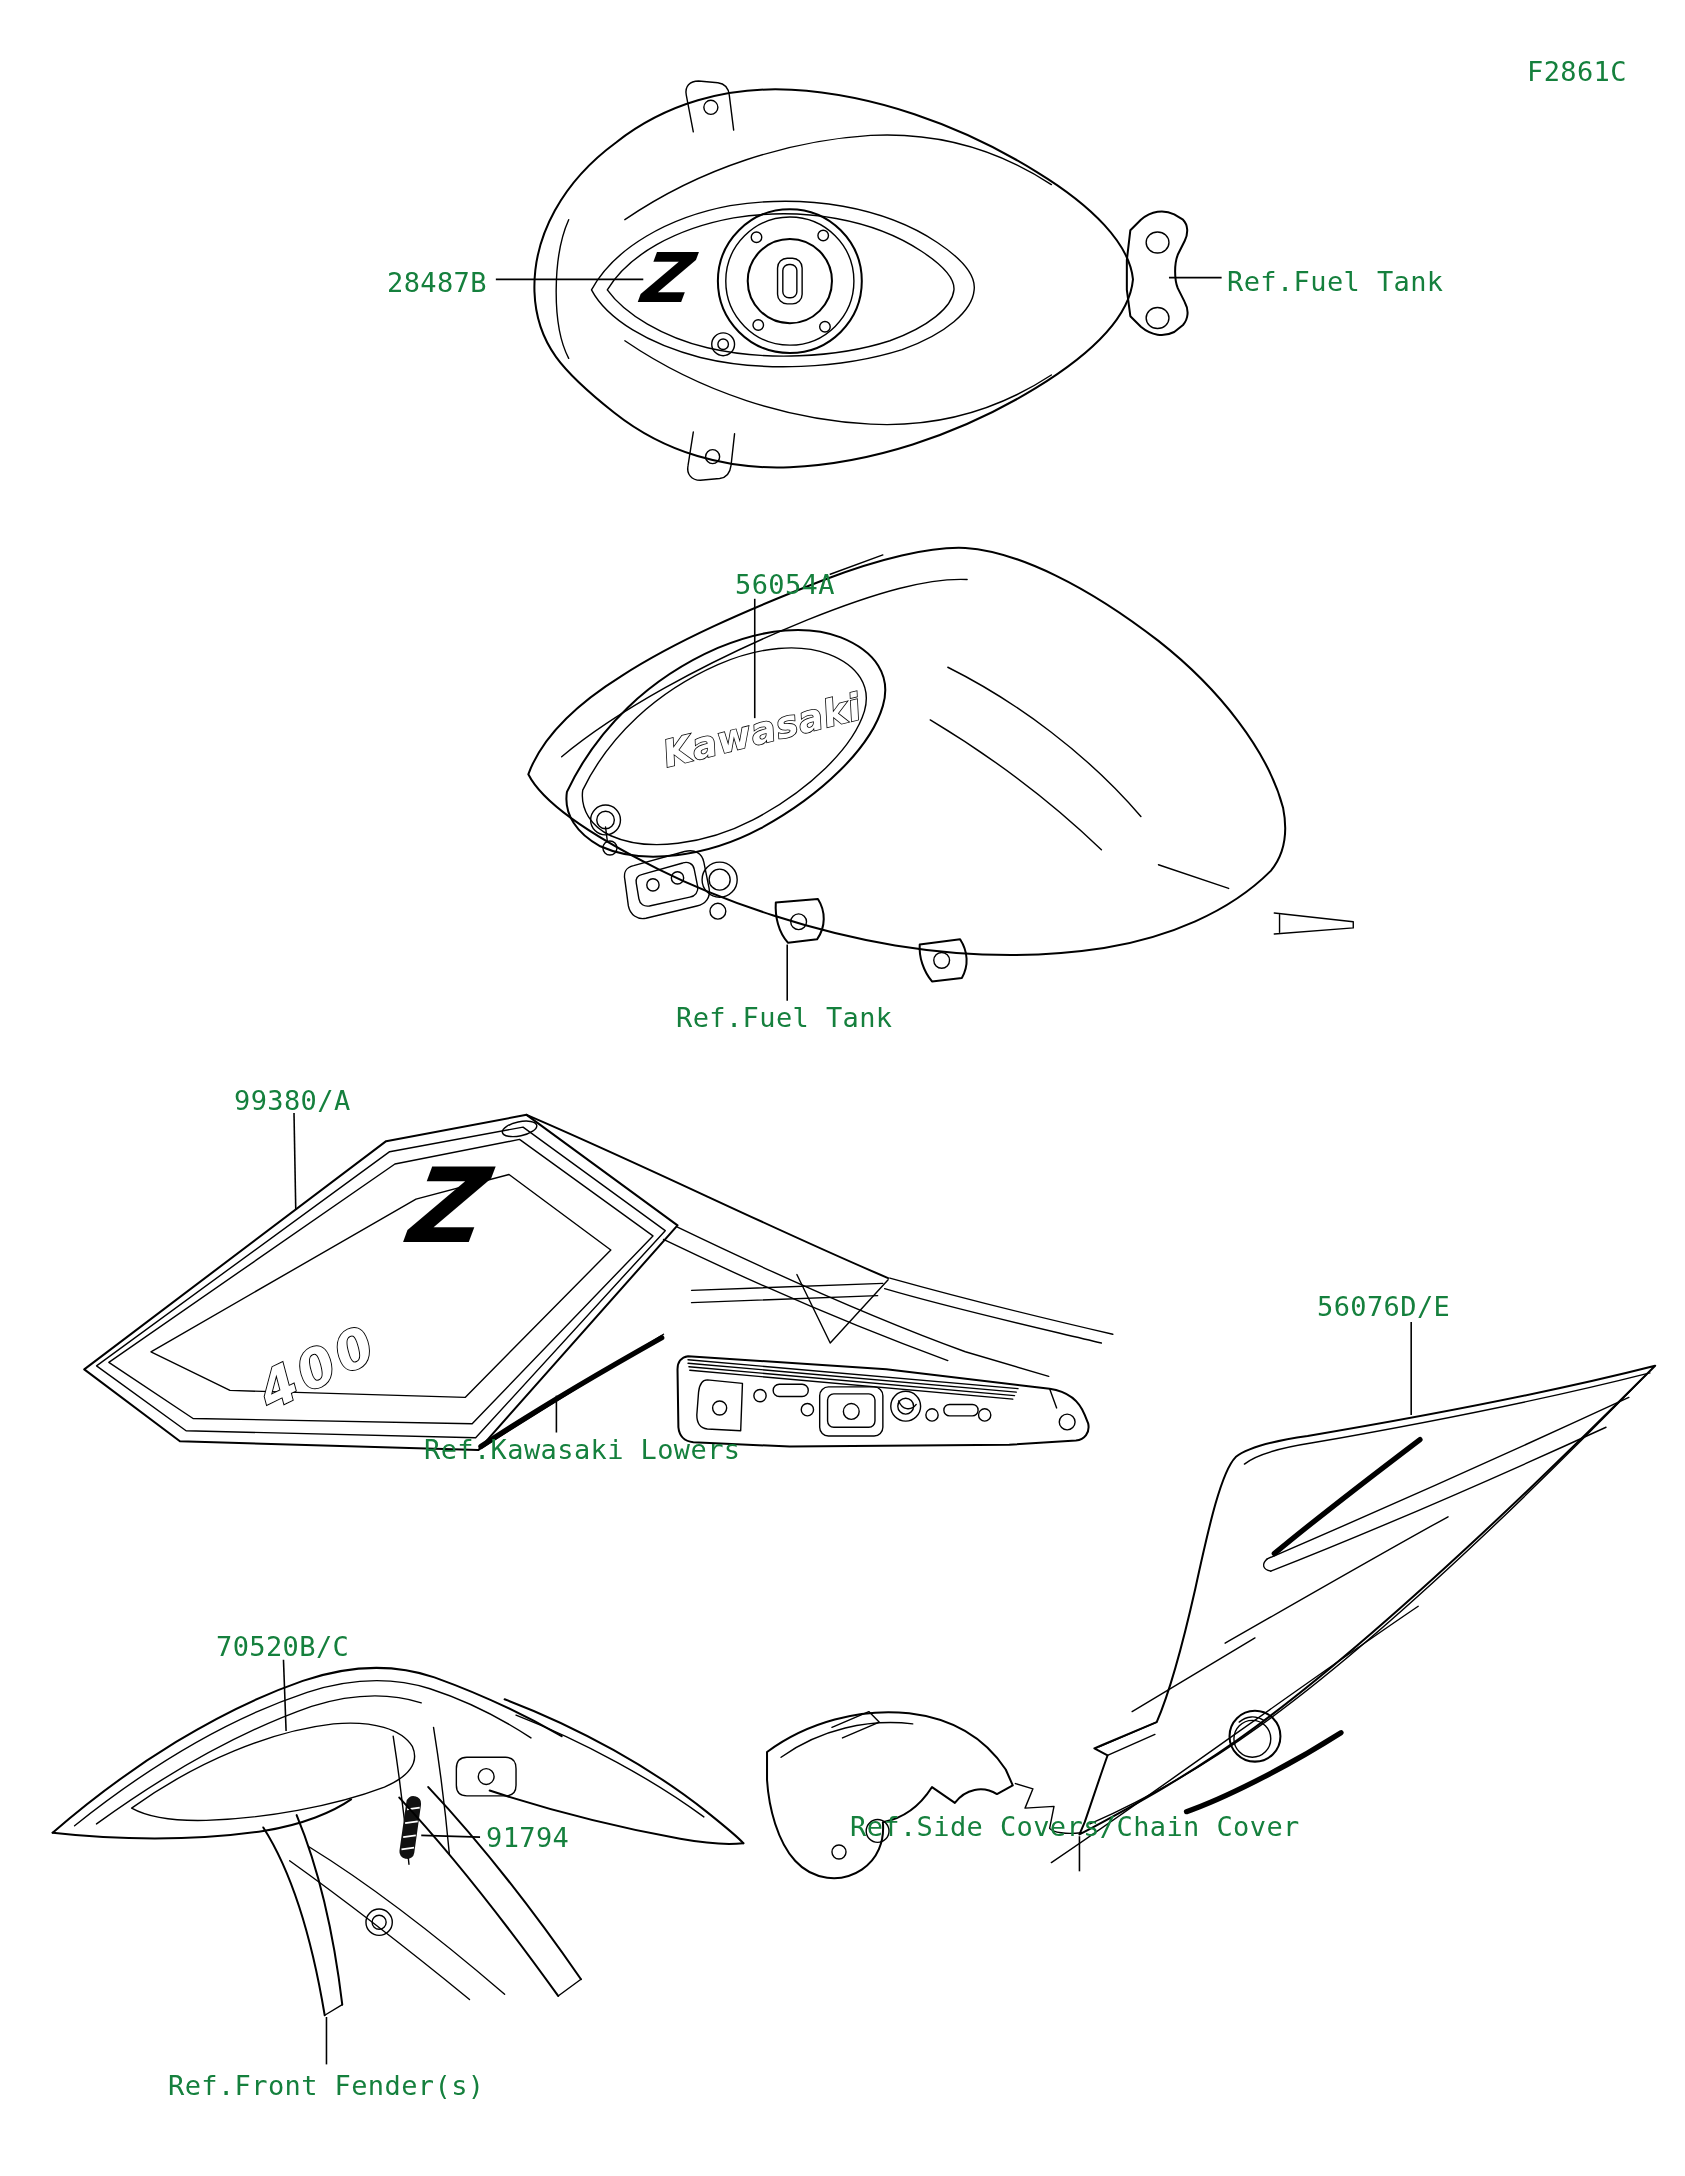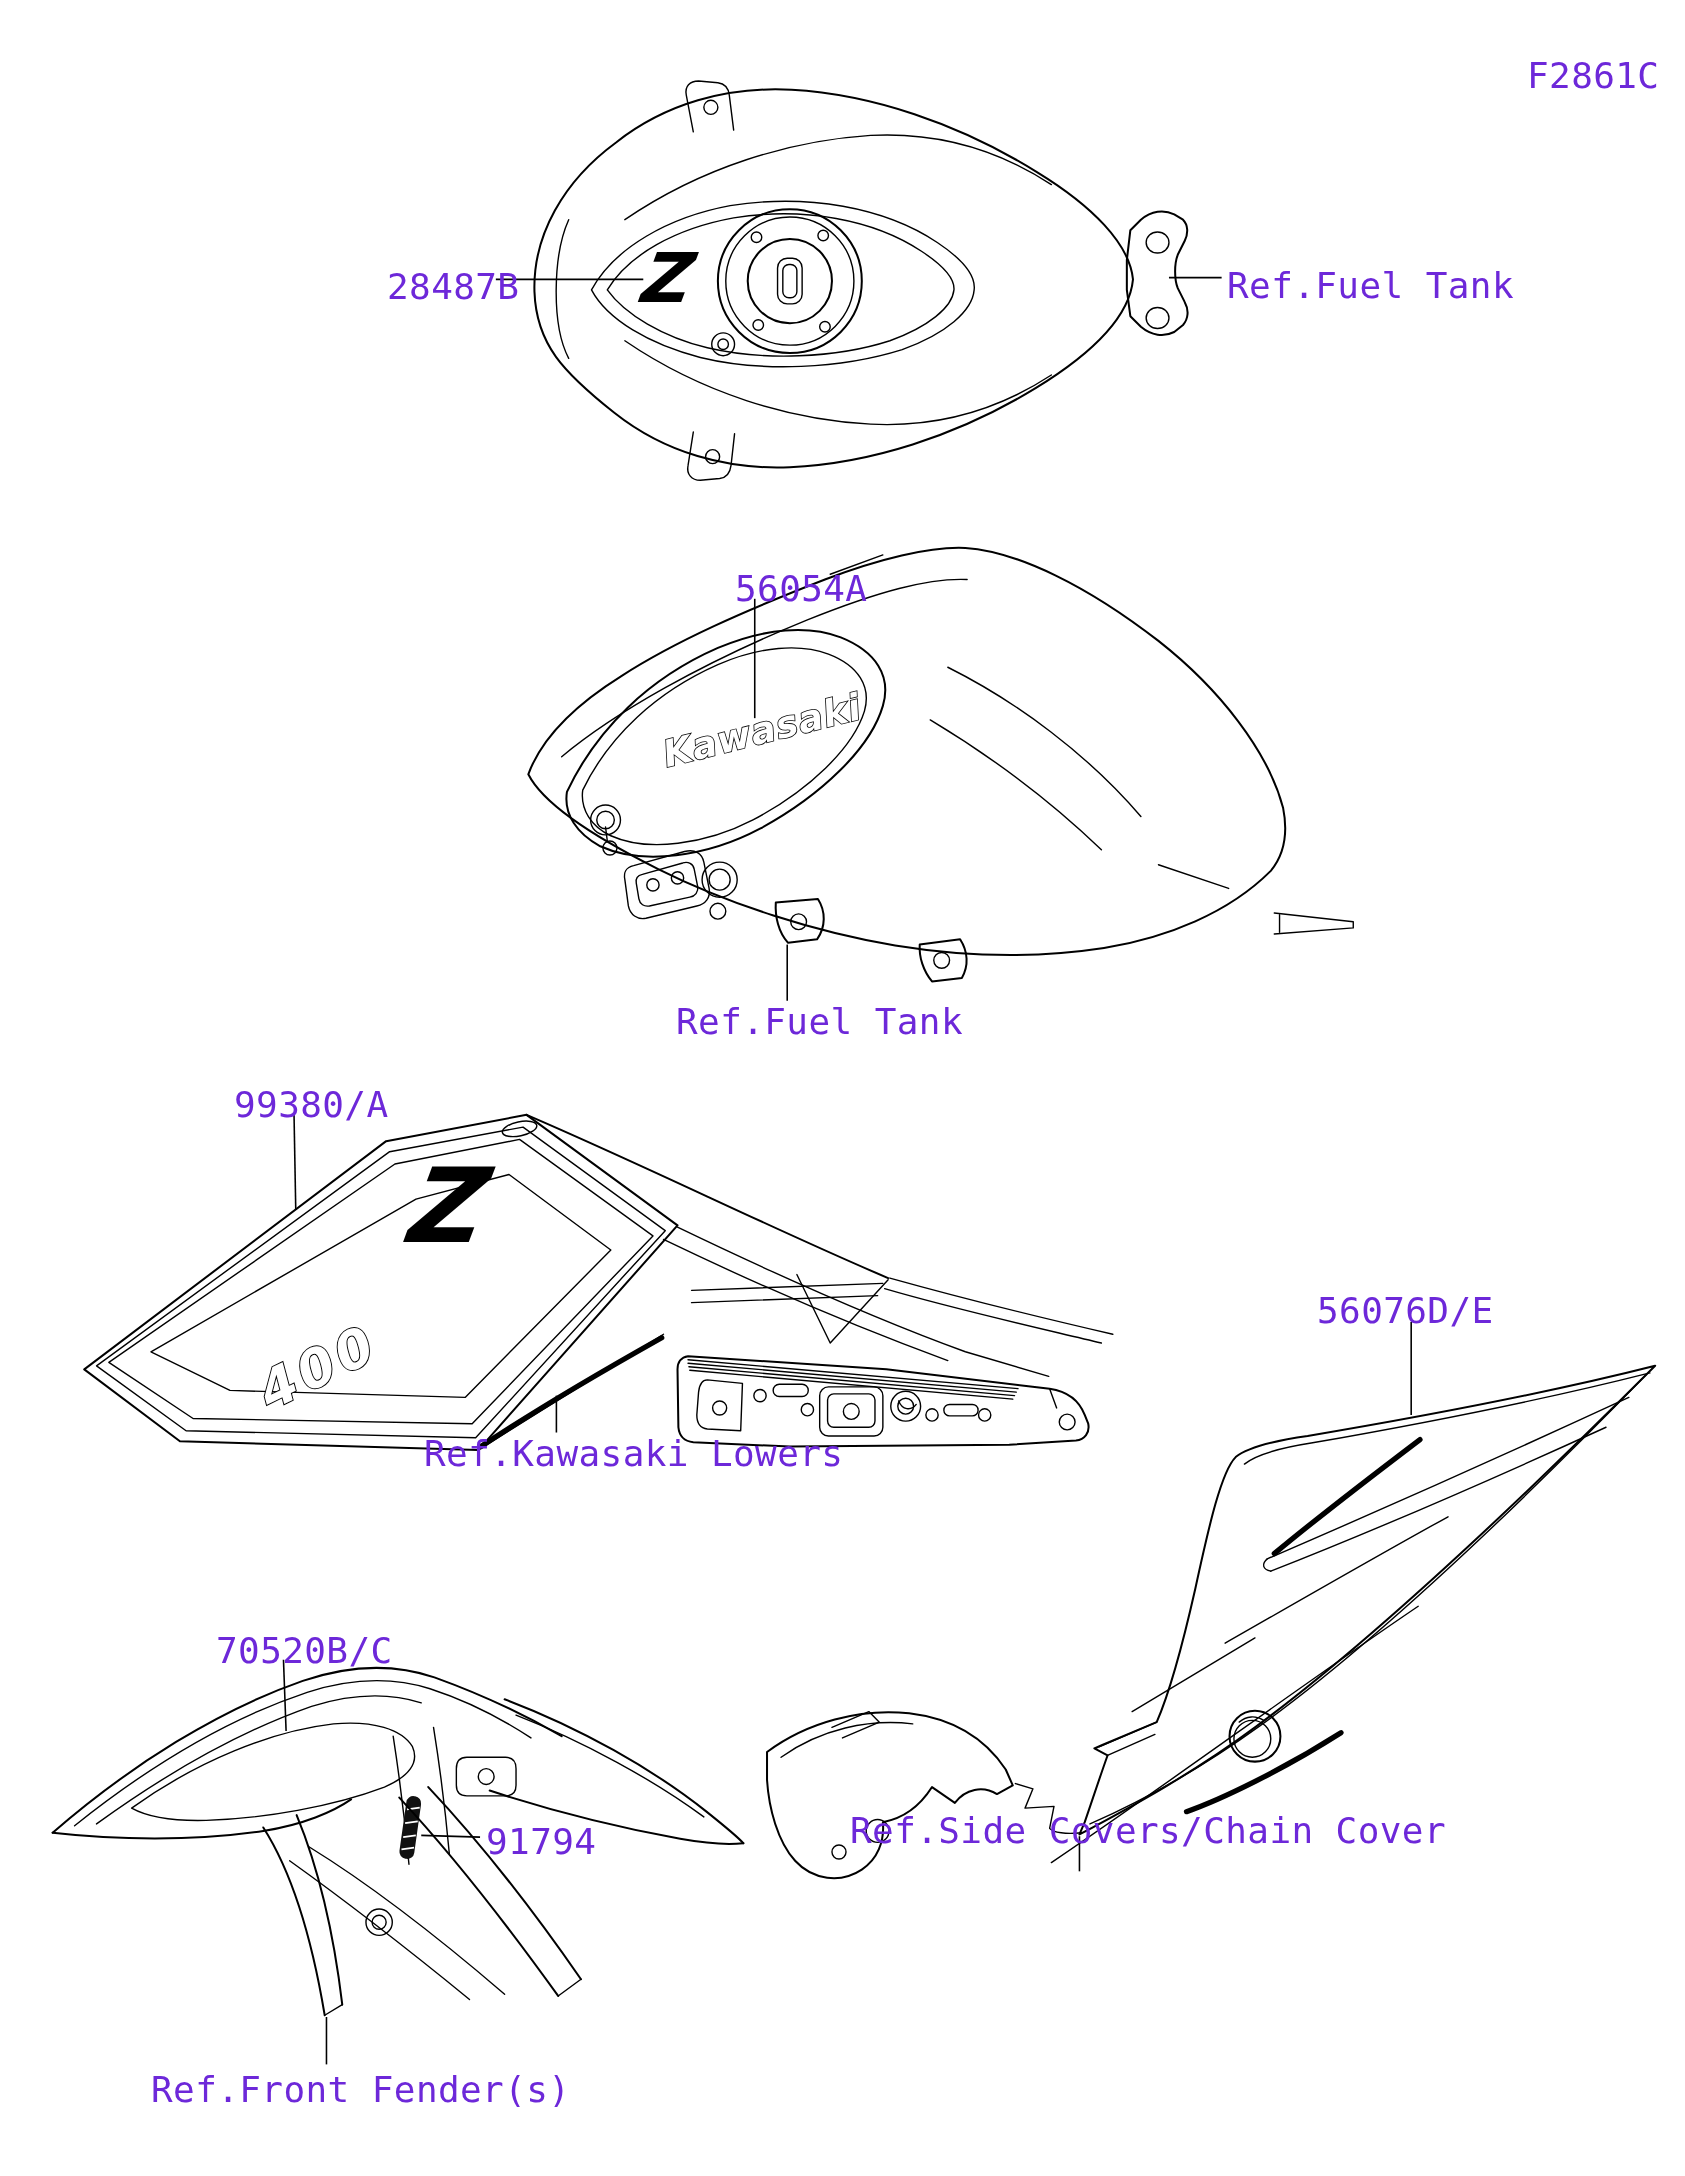--- a/index.html
+++ b/index.html
@@ -17,23 +17,23 @@
   }
   svg.art {
     position: absolute;
     left: 0;
     top: 0;
     width: 1685px;
     height: 2177px;
   }
   .lbl {
     position: absolute;
-    font-size: 36px;
+    font-size: 27px;
     line-height: 1;
-    color: #6d28d9;
+    color: #15803d;
     white-space: nowrap;
     letter-spacing: 0.4px;
   }
   .outline  { fill: none; stroke: #000; stroke-width: 2.3; stroke-linejoin: round; stroke-linecap: round; }
   .thin     { fill: none; stroke: #000; stroke-width: 1.6; stroke-linejoin: round; stroke-linecap: round; }
   .heavy    { fill: none; stroke: #000; stroke-width: 6;   stroke-linejoin: round; stroke-linecap: round; }
   .leader   { fill: none; stroke: #000; stroke-width: 1.8; }
   .darkfill { fill: #111; stroke: none; }
   .decal-z        { font: italic 700 78px  "DejaVu Sans", sans-serif; fill: #000; }
   .decal-z-big    { font: italic 700 118px "DejaVu Sans", sans-serif; fill: #000; }
@@ -244,16 +244,16 @@
   <div class="lbl" style="left:676px;  top:1004px">Ref.Fuel Tank</div>
 
   <div class="lbl" style="left:234px;  top:1087px">99380/A</div>
   <div class="lbl" style="left:424px;  top:1436px">Ref.Kawasaki Lowers</div>
 
   <div class="lbl" style="left:1317px; top:1293px">56076D/E</div>
   <div class="lbl" style="left:850px;  top:1813px">Ref.Side Covers/Chain Cover</div>
 
   <div class="lbl" style="left:216px;  top:1633px">70520B/C</div>
   <div class="lbl" style="left:486px;  top:1824px">91794</div>
-  <div class="lbl" style="left:151px;  top:2072px">Ref.Front Fender(s)</div>
+  <div class="lbl" style="left:168px;  top:2072px">Ref.Front Fender(s)</div>
 
 </main>
 
 
 </body></html>

